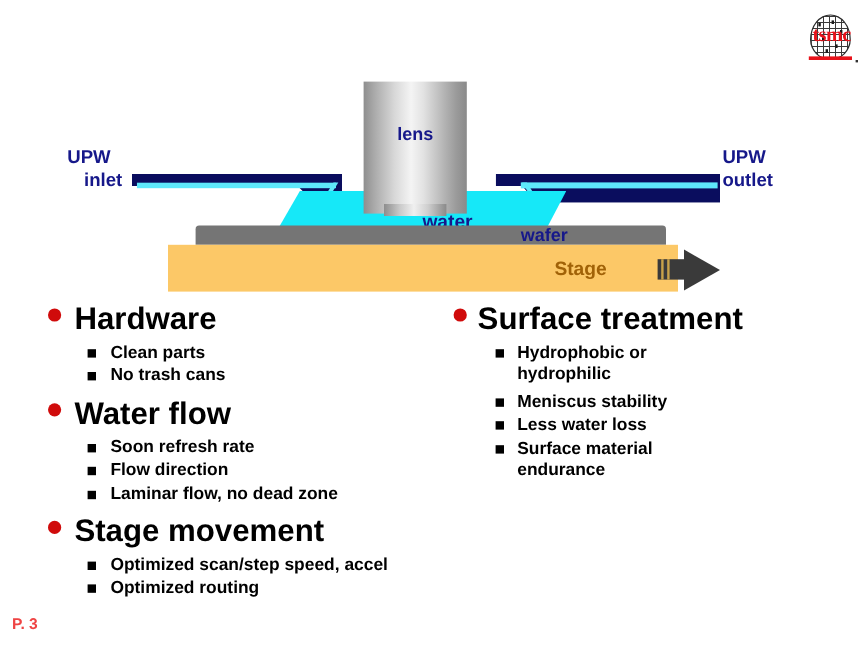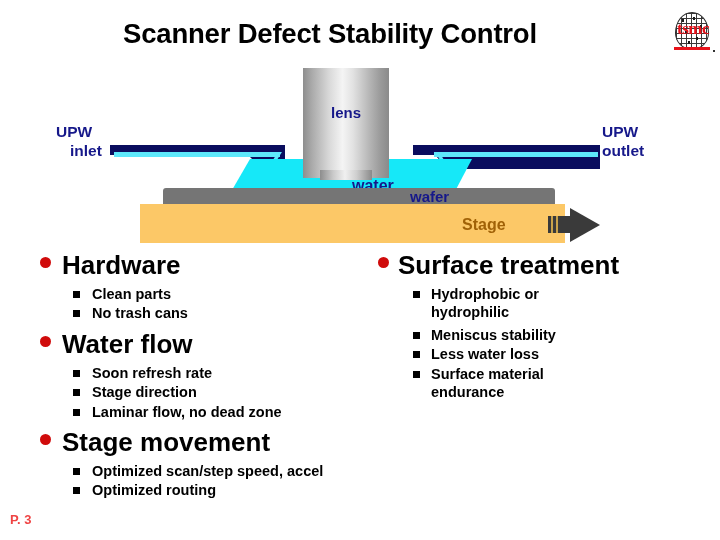--- a/index.html
+++ b/index.html
@@ -108,21 +108,21 @@
     position:absolute;left:602px;top:62px;
     font-size:15.5px;font-weight:bold;color:#16188a;line-height:1.25;
   }
 
   
   .wafer{
     position:absolute;left:163px;top:128px;width:392px;height:16px;
     background:#757575;border-radius:3px 3px 0 0;
   }
   .wafer-label{
-    position:absolute;left:410px;top:128px;
+    position:absolute;left:434px;top:128px;
     font-size:15px;font-weight:bold;color:#16188a;
   }
 
   
   .stage{
     position:absolute;left:140px;top:144px;width:425px;height:39px;
     background:#fcc867;
   }
   .stage-label{
     position:absolute;left:462px;top:156px;
@@ -169,21 +169,20 @@
   .pagenum{
     position:absolute;left:10px;top:512px;
     font-size:13px;font-weight:bold;color:#ef4444;
   }
 </style>
 </head>
 <body>
 
 <div id="slide">
 
-  <div class="title">Scanner Defect Stability Control</div>
 
   <div class="logo">
     <div class="waf">
       <div class="dot" style="left:6px;top:6px;"></div>
       <div class="dot" style="left:17px;top:4px;"></div>
       <div class="dot" style="left:24px;top:12px;"></div>
       <div class="dot" style="left:9px;top:18px;"></div>
       <div class="dot" style="left:20px;top:24px;"></div>
       <div class="dot" style="left:12px;top:28px;"></div>
     </div>
@@ -235,21 +234,21 @@
 
   <div class="col col-left">
       <div class="grp">
         <div class="lvl1"><span class="rdot"></span><span>Hardware</span></div>
         <div class="lvl2"><span class="sq"></span><span>Clean parts</span></div>
         <div class="lvl2"><span class="sq"></span><span>No trash cans</span></div>
       </div>
       <div class="grp">
         <div class="lvl1"><span class="rdot"></span><span>Water flow</span></div>
         <div class="lvl2"><span class="sq"></span><span>Soon refresh rate</span></div>
-        <div class="lvl2"><span class="sq"></span><span>Stage direction</span></div>
+        <div class="lvl2"><span class="sq"></span><span>Flow direction</span></div>
         <div class="lvl2"><span class="sq"></span><span>Laminar flow, no dead zone</span></div>
       </div>
       <div class="grp">
         <div class="lvl1"><span class="rdot"></span><span>Stage movement</span></div>
         <div class="lvl2"><span class="sq"></span><span>Optimized scan/step speed, accel</span></div>
         <div class="lvl2"><span class="sq"></span><span>Optimized routing</span></div>
       </div>
     </div>
   <div class="col col-right">
       <div class="grp">

